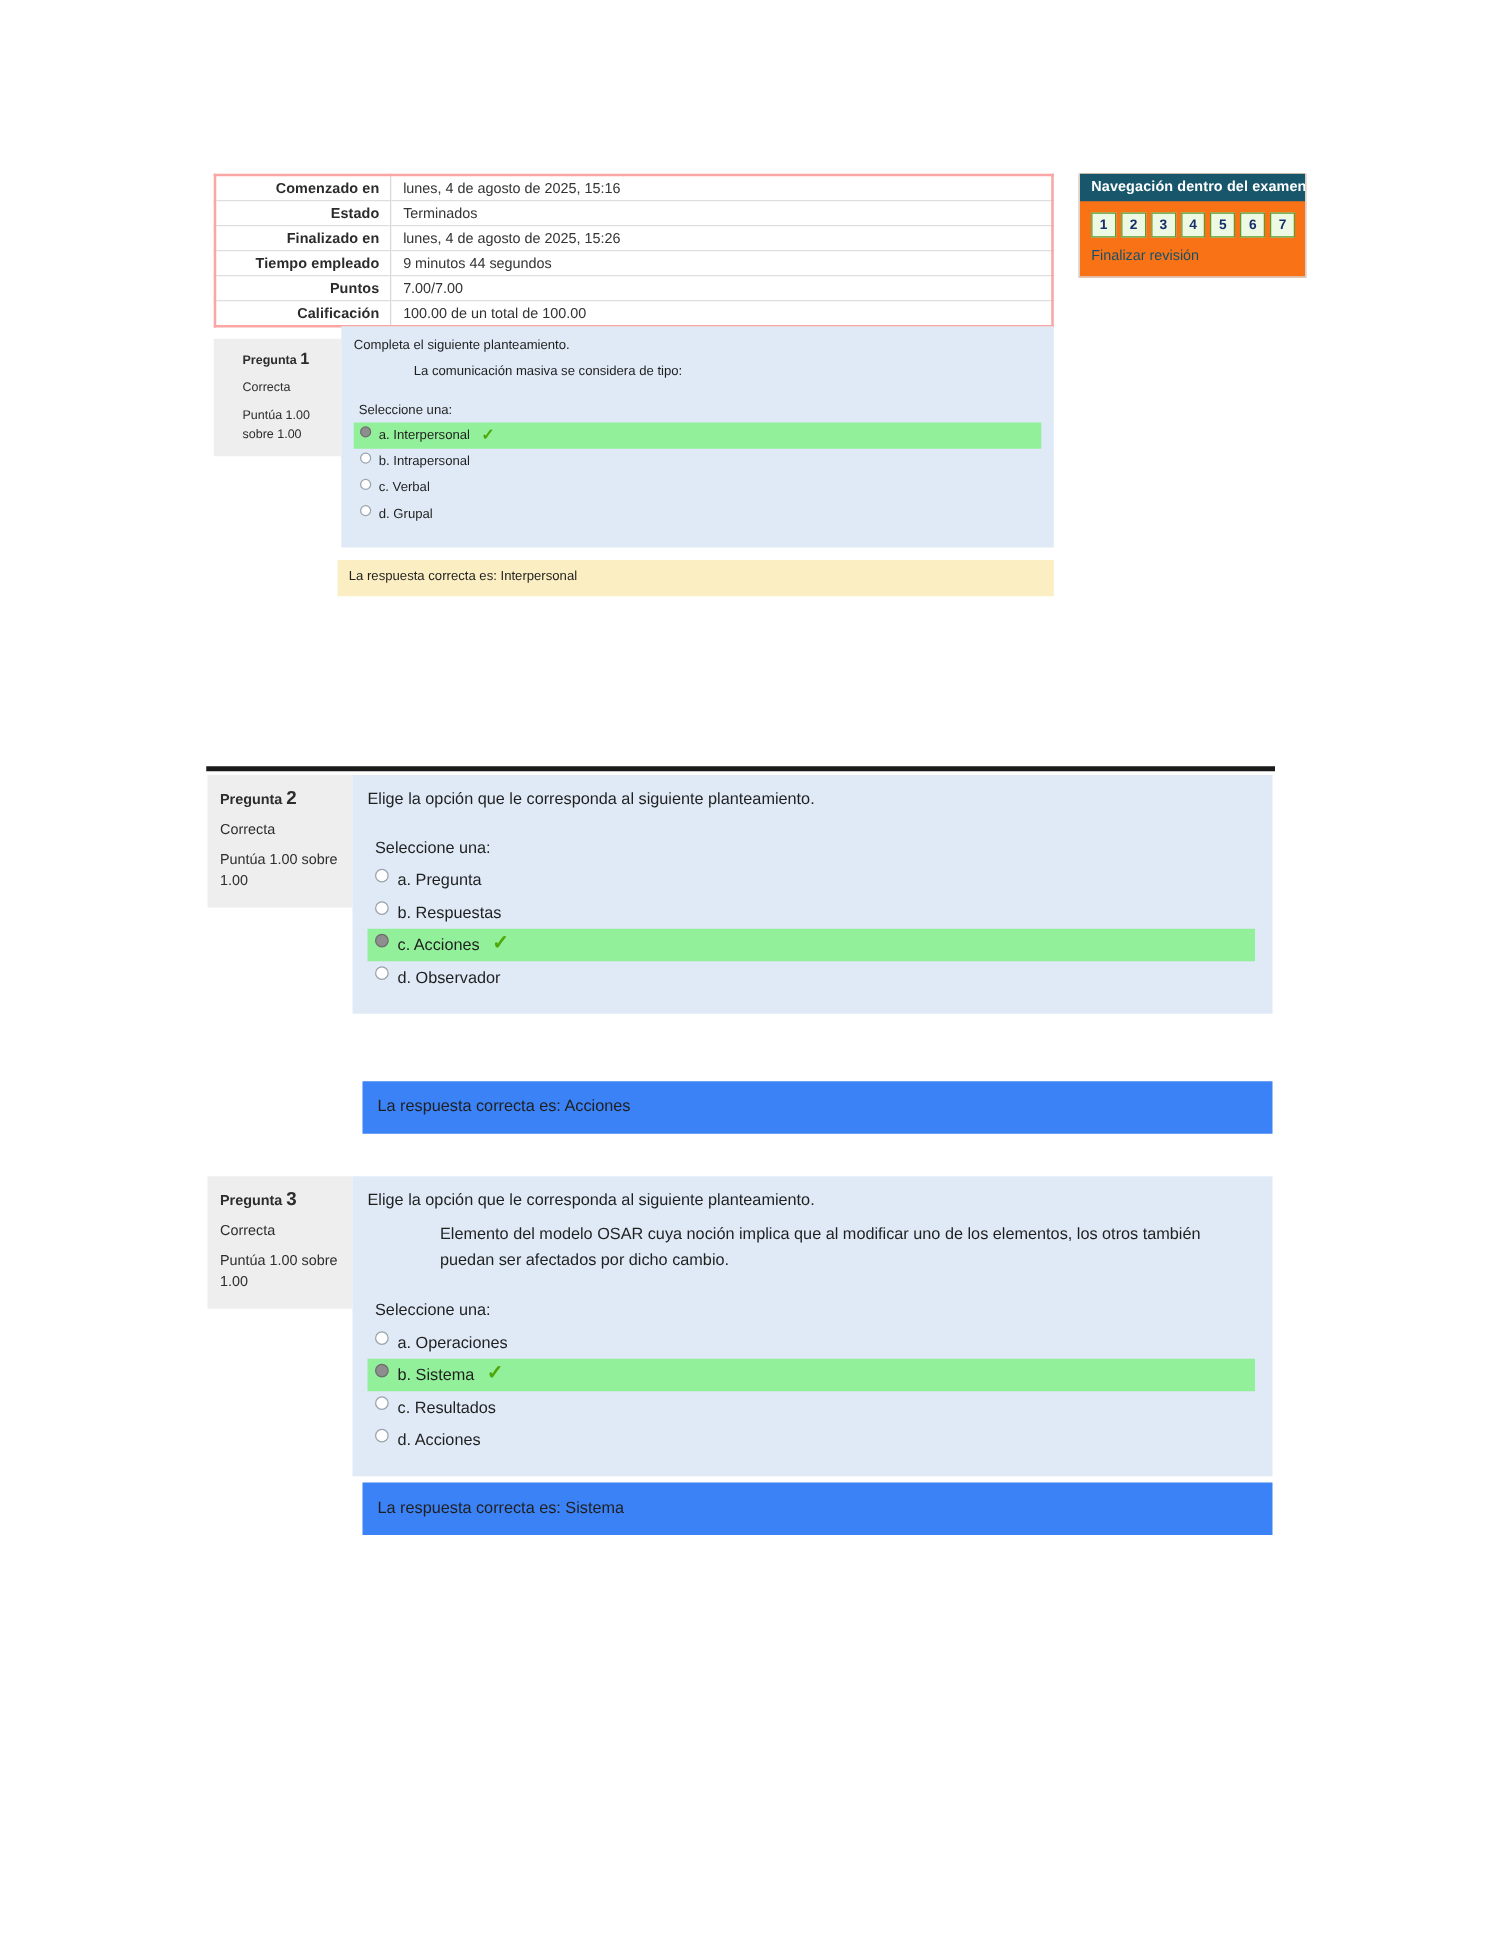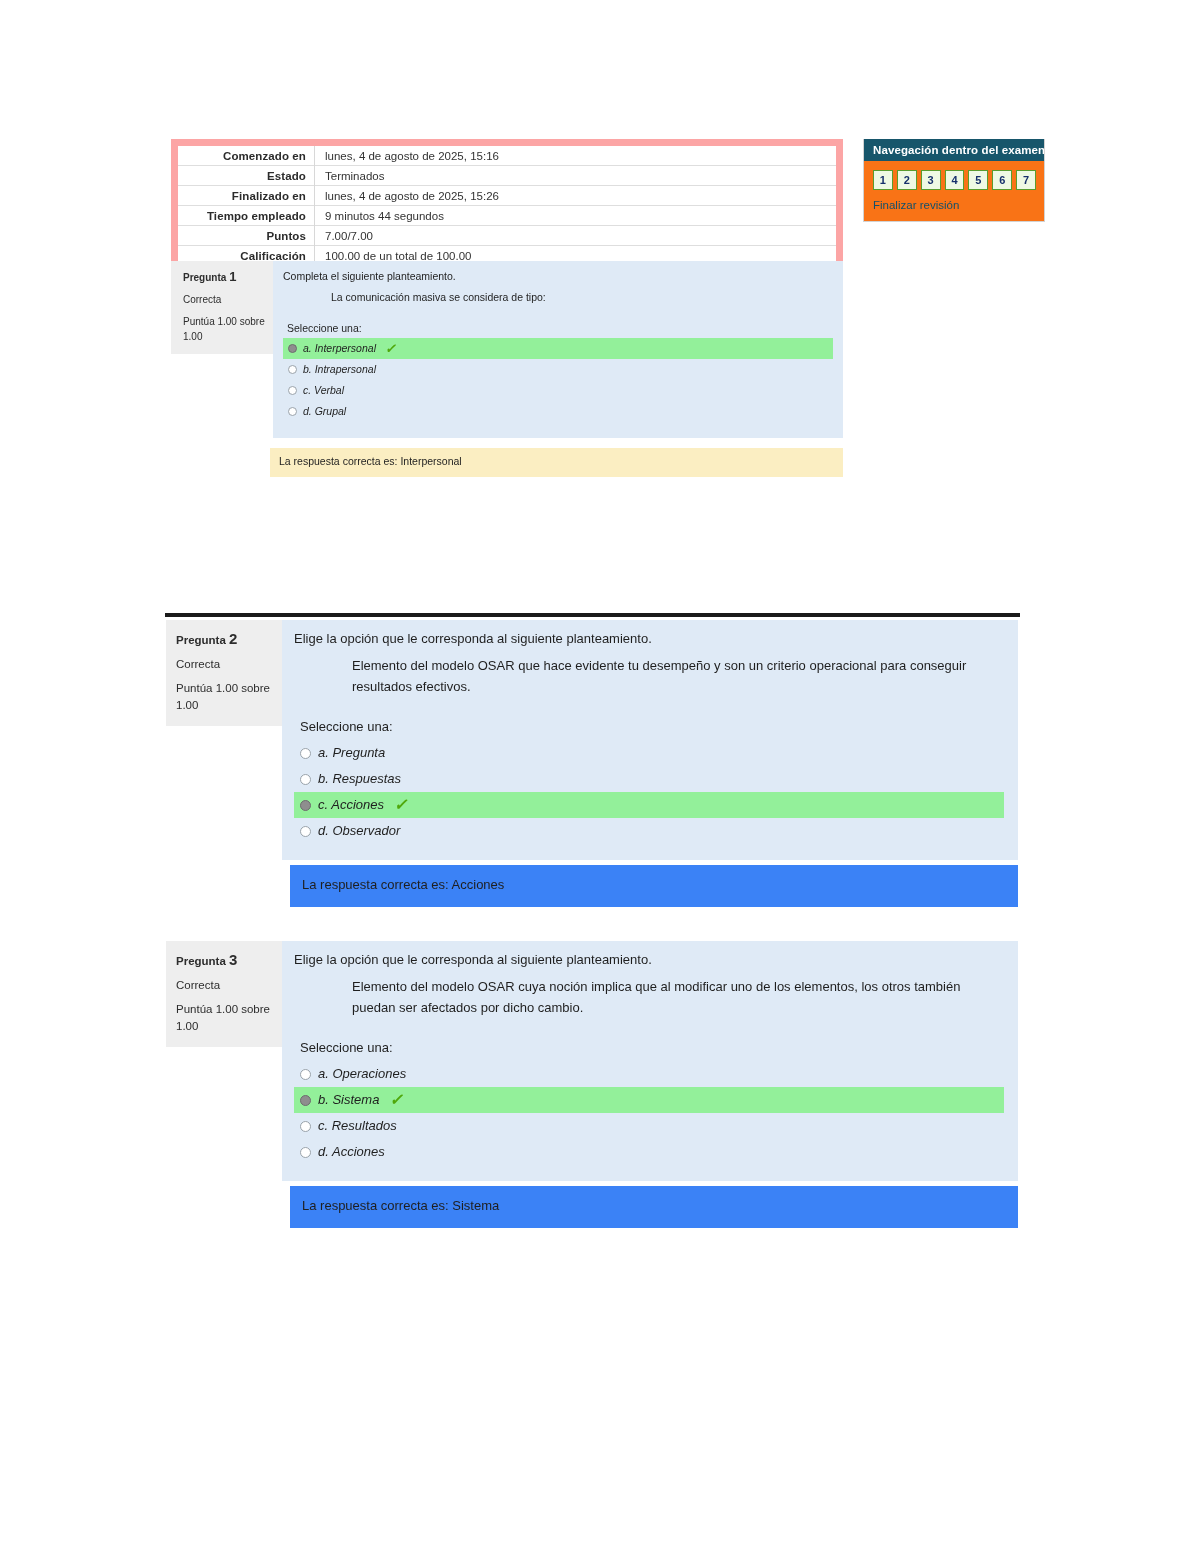--- a/index.html
+++ b/index.html
@@ -15,21 +15,21 @@
     overflow: hidden;
   }
 
   
   .scan-blur { filter: blur(0.55px); }
 
   .summary-table {
     position: absolute;
     left: 171px; top: 139px;
     width: 672px;
-    border: 7px solid #fca5a5;
+    border: 2px solid #fca5a5;
     border-collapse: collapse;
     background: #ffffff;
     font-size: 11.5px;
   }
   .summary-table tr { border-bottom: 1px solid #dedede; }
   .summary-table tr:last-child { border-bottom: none; }
   .summary-table td {
     padding: 2.5px 8px;
     vertical-align: middle;
     line-height: 14px;
@@ -133,28 +133,26 @@
     margin: 0 0 0 58px;
   }
   .q-selectone {
     font-size: 13px;
     color: #1f1f1f;
     margin: 22px 0 6px 6px;
   }
   .answers { margin: 0; padding: 0; list-style: none; }
   .answer {
     display: flex;
-    align-items: center;
     gap: 7px;
     padding: 4px 6px 4px 6px;
     font-size: 13px;
     line-height: 18px;
     color: #1f1f1f;
     cursor: pointer;
-    font-style: italic;
   }
   .answer.correct {
     background: #93f09a;
   }
   .radio {
     width: 11px; height: 11px;
     border-radius: 50%;
     border: 1px solid #9aa3ab;
     background: #ffffff;
     flex: 0 0 11px;
@@ -174,21 +172,21 @@
   .feedback {
     background: #3b82f6;
     font-size: 13px;
     color: #1f1f1f;
     padding: 11px 12px 13px 12px;
     line-height: 18px;
   }
 
   
   #q1 { left: 171px; top: 261px; width: 672px; }
-  #q1 .q-info { width: 102px; flex: 0 0 102px; font-size: 10px; line-height: 15px; padding: 8px 8px 10px 12px; }
+  #q1 .q-info { width: 102px; flex: 0 0 102px; font-size: 10px; line-height: 15px; padding: 8px 8px 10px 23px; margin-top: 10px; }
   #q1 .q-info .q-title .q-num { font-size: 13px; }
   #q1 .q-body { padding: 8px 10px 16px 10px; }
   #q1 .q-prompt { font-size: 10.5px; line-height: 15px; margin-bottom: 5px; }
   #q1 .q-statement { font-size: 10.5px; line-height: 16px; margin-left: 48px; }
   #q1 .q-selectone { font-size: 10.5px; margin: 17px 0 4px 4px; }
   #q1 .answer { font-size: 10.5px; padding: 3px 5px; gap: 6px; line-height: 15px; }
   #q1 .radio { width: 9px; height: 9px; flex: 0 0 9px; }
   #q1 .tick { font-size: 13px; }
   #q1-feedback {
     position: absolute;
@@ -302,21 +300,20 @@
   <div class="q-info">
     <div class="q-title">
       <span>Pregunta</span>
       <span class="q-num">2</span>
     </div>
     <div class="q-state">Correcta</div>
     <div class="q-grade">Puntúa 1.00 sobre 1.00</div>
   </div>
   <div class="q-body">
     <p class="q-prompt">Elige la opción que le corresponda al siguiente planteamiento.</p>
-    <p class="q-statement">Elemento del modelo OSAR que hace evidente tu desempeño y son un criterio operacional para conseguir resultados efectivos.</p>
     <div class="q-selectone">Seleccione una:</div>
     <ul class="answers">
       <li class="answer">
         <span class="radio"></span>
         <span>a. Pregunta</span>
       </li>
       <li class="answer">
         <span class="radio"></span>
         <span>b. Respuestas</span>
       </li>

